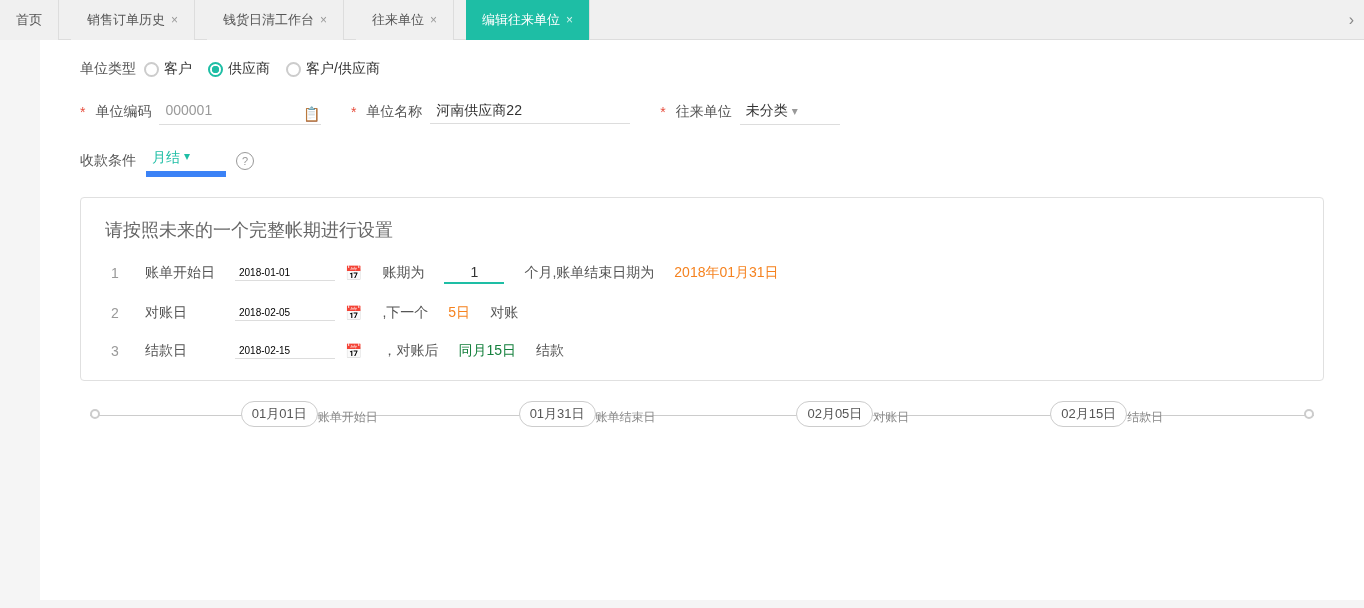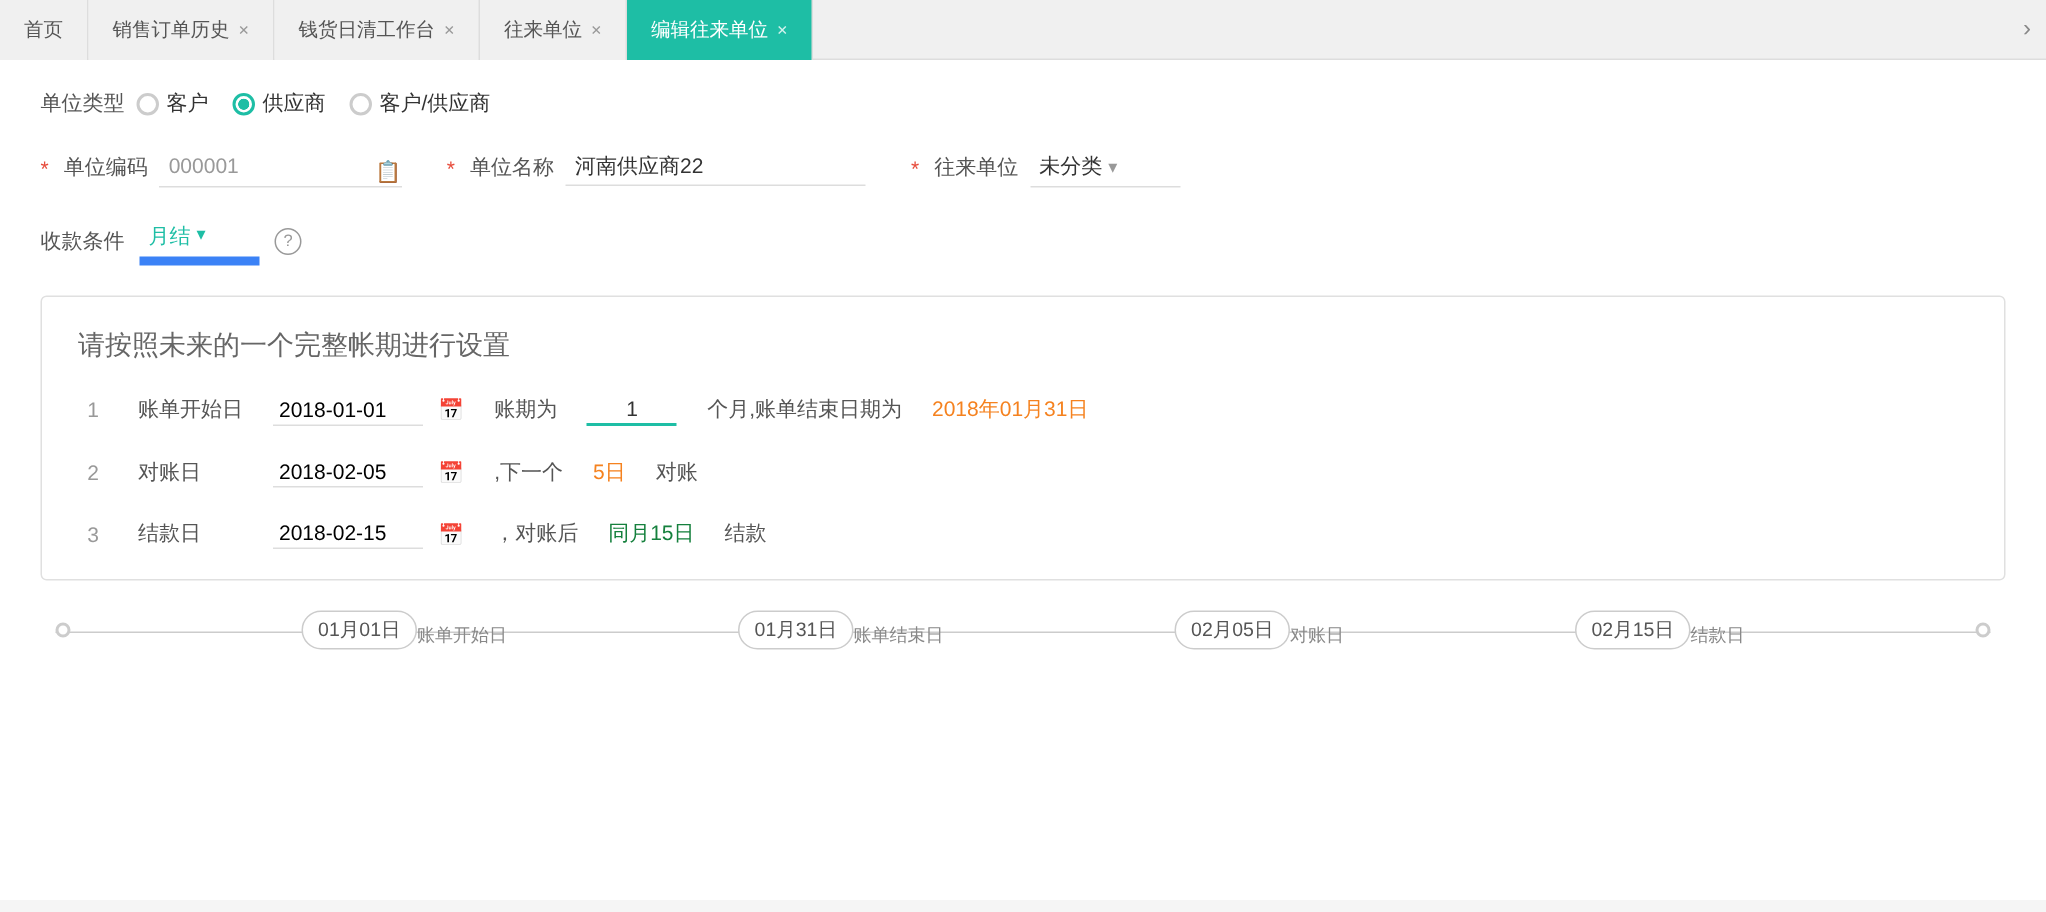--- a/index.html
+++ b/index.html
@@ -6,20 +6,21 @@
     body { font-family: 'Microsoft YaHei', Arial, sans-serif; font-size: 14px; color: #333; background: #f5f5f5; }
 
     
     .tab-bar {
       display: flex;
       align-items: center;
       background: #f0f0f0;
       border-bottom: 1px solid #ddd;
       height: 40px;
       padding: 0;
+      gap: 12px;
     }
     .tab {
       display: flex;
       align-items: center;
       padding: 0 16px;
       height: 40px;
       cursor: pointer;
       font-size: 13px;
       color: #555;
       border-right: 1px solid #ddd;
@@ -47,22 +48,23 @@
       padding: 0 10px;
       height: 40px;
       cursor: pointer;
       color: #888;
       font-size: 16px;
     }
 
     
     .main-content {
       background: #fff;
-      padding: 20px 27px;
+      padding: 20px 40px;
       min-height: 560px;
+      margin-left: 40px;
     }
 
     
     .form-row {
       display: flex;
       align-items: center;
       margin-bottom: 20px;
       gap: 30px;
     }
     .form-field {
@@ -207,21 +209,21 @@
     }
     .period-date-input {
       display: flex;
       align-items: center;
       gap: 6px;
     }
     .period-date-input input {
       border: none;
       border-bottom: 1px solid #ddd;
       outline: none;
-      font-size: 14px;
+      font-size: 10px;
       width: 100px;
       padding: 2px 4px;
       background: transparent;
     }
     .period-desc {
       color: #555;
       font-size: 14px;
     }
     .period-input-inline {
       border: none;

